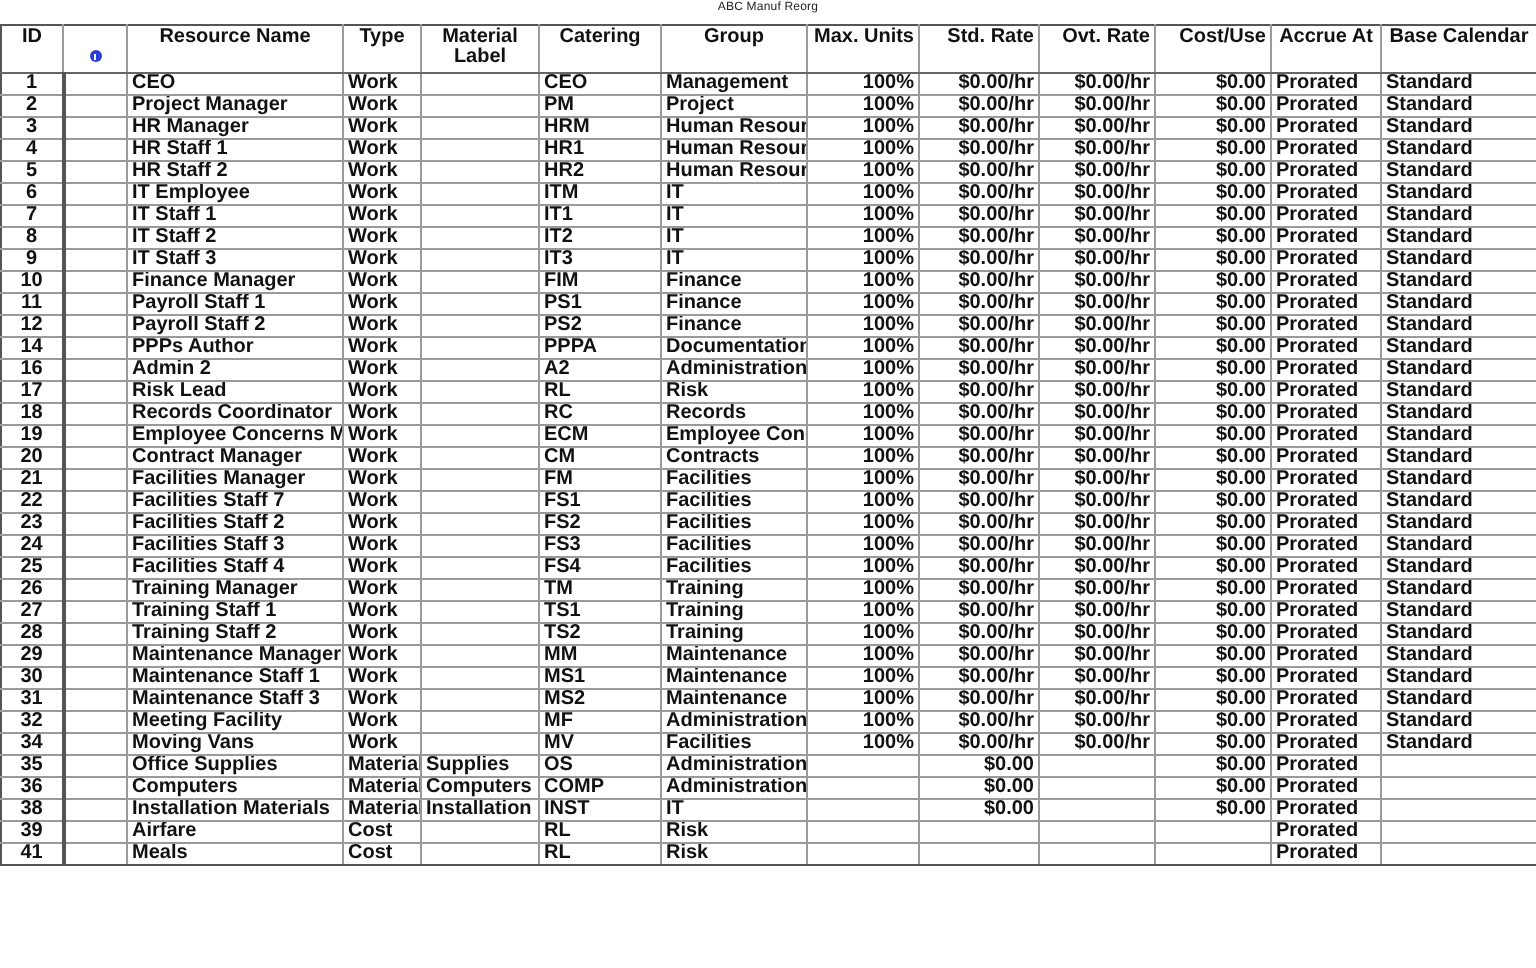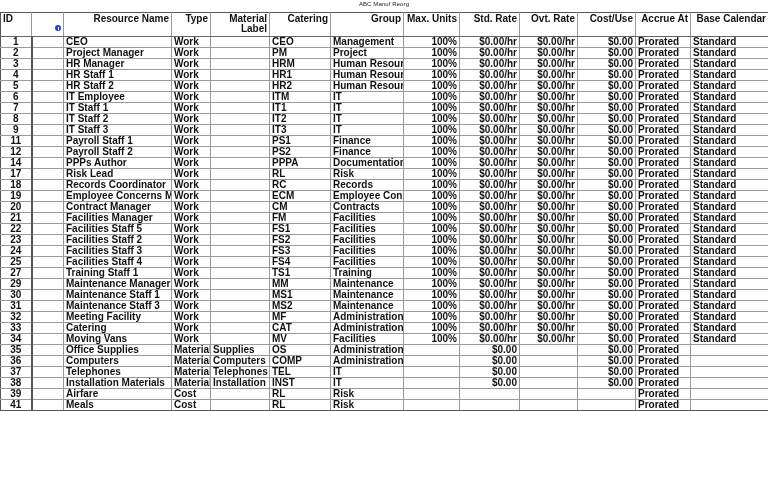--- a/index.html
+++ b/index.html
@@ -4,24 +4,24 @@
 <style>
   html, body { margin: 0; padding: 0; background: #ffffff; }
   body { width: 768px; height: 484px; overflow: hidden; position: relative;
          font-family: "Liberation Sans", sans-serif; color: #111; }
   .title { position: absolute; top: 1px; left: 0; width: 768px; text-align: center;
            font-size: 6px; color: #222; letter-spacing: 0.1px; }
   table.grid { position: absolute; top: 12px; left: 0; border-collapse: collapse;
                table-layout: fixed; width: 768px; }
   table.grid th, table.grid td { border: 1px solid #9a9a9a; padding: 0 2px;
                overflow: hidden; white-space: nowrap; font-weight: bold; }
-  table.grid th { height: 22px; font-size: 10px; text-align: right; vertical-align: top;
+  table.grid th { height: 22px; font-size: 10px; text-align: center; vertical-align: top;
                   line-height: 10px; padding-top: 1px; color: #111; }
   table.grid td { height: 10px; font-size: 10px; line-height: 10px; }
-  table.grid th.c, table.grid td.c { text-align: left; }
+  table.grid th.c, table.grid td.c { text-align: center; }
   table.grid th.r, table.grid td.r { text-align: right; }
   table.grid th.outer-left, table.grid td.outer-left { border-left: 1px solid #555; }
   table.grid th { border-top: 1px solid #555; border-bottom: 1px solid #666; }
   table.grid td.id { border-right: 2px solid #555; text-align: center; }
   table.grid tr:last-child td { border-bottom: 1px solid #555; }
   .info-icon { display: inline-block; width: 6px; height: 6px; border-radius: 50%;
                background: #2a3fd8; margin-top: 11px; margin-left: 0px; position: relative; }
   .info-icon::after { content: ""; position: absolute; left: 2.5px; top: 2px; width: 1px;
                       height: 3px; background: #fff; }
 </style>
@@ -201,20 +201,35 @@
     <td>IT3</td>
     <td>IT</td>
     <td class="r">100%</td>
     <td class="r">$0.00/hr</td>
     <td class="r">$0.00/hr</td>
     <td class="r">$0.00</td>
     <td>Prorated</td>
     <td>Standard</td>
   </tr>
 
+  <tr>
+    <td class="id outer-left">10</td>
+    <td></td>
+    <td>Finance Manager</td>
+    <td>Work</td>
+    <td></td>
+    <td>FIM</td>
+    <td>Finance</td>
+    <td class="r">100%</td>
+    <td class="r">$0.00/hr</td>
+    <td class="r">$0.00/hr</td>
+    <td class="r">$0.00</td>
+    <td>Prorated</td>
+    <td>Standard</td>
+  </tr>
 
   <tr>
     <td class="id outer-left">11</td>
     <td></td>
     <td>Payroll Staff 1</td>
     <td>Work</td>
     <td></td>
     <td>PS1</td>
     <td>Finance</td>
     <td class="r">100%</td>
@@ -252,20 +267,35 @@
     <td>Documentation</td>
     <td class="r">100%</td>
     <td class="r">$0.00/hr</td>
     <td class="r">$0.00/hr</td>
     <td class="r">$0.00</td>
     <td>Prorated</td>
     <td>Standard</td>
   </tr>
 
 
+  <tr>
+    <td class="id outer-left">16</td>
+    <td></td>
+    <td>Admin 2</td>
+    <td>Work</td>
+    <td></td>
+    <td>A2</td>
+    <td>Administration</td>
+    <td class="r">100%</td>
+    <td class="r">$0.00/hr</td>
+    <td class="r">$0.00/hr</td>
+    <td class="r">$0.00</td>
+    <td>Prorated</td>
+    <td>Standard</td>
+  </tr>
 
   <tr>
     <td class="id outer-left">17</td>
     <td></td>
     <td>Risk Lead</td>
     <td>Work</td>
     <td></td>
     <td>RL</td>
     <td>Risk</td>
     <td class="r">100%</td>
@@ -336,21 +366,21 @@
     <td class="r">$0.00/hr</td>
     <td class="r">$0.00/hr</td>
     <td class="r">$0.00</td>
     <td>Prorated</td>
     <td>Standard</td>
   </tr>
 
   <tr>
     <td class="id outer-left">22</td>
     <td></td>
-    <td>Facilities Staff 5</td>
+    <td>Facilities Staff 7</td>
     <td>Work</td>
     <td></td>
     <td>FS1</td>
     <td>Facilities</td>
     <td class="r">100%</td>
     <td class="r">$0.00/hr</td>
     <td class="r">$0.00/hr</td>
     <td class="r">$0.00</td>
     <td>Prorated</td>
     <td>Standard</td>
@@ -397,37 +427,67 @@
     <td>FS4</td>
     <td>Facilities</td>
     <td class="r">100%</td>
     <td class="r">$0.00/hr</td>
     <td class="r">$0.00/hr</td>
     <td class="r">$0.00</td>
     <td>Prorated</td>
     <td>Standard</td>
   </tr>
 
+  <tr>
+    <td class="id outer-left">26</td>
+    <td></td>
+    <td>Training Manager</td>
+    <td>Work</td>
+    <td></td>
+    <td>TM</td>
+    <td>Training</td>
+    <td class="r">100%</td>
+    <td class="r">$0.00/hr</td>
+    <td class="r">$0.00/hr</td>
+    <td class="r">$0.00</td>
+    <td>Prorated</td>
+    <td>Standard</td>
+  </tr>
 
   <tr>
     <td class="id outer-left">27</td>
     <td></td>
     <td>Training Staff 1</td>
     <td>Work</td>
     <td></td>
     <td>TS1</td>
     <td>Training</td>
     <td class="r">100%</td>
     <td class="r">$0.00/hr</td>
     <td class="r">$0.00/hr</td>
     <td class="r">$0.00</td>
     <td>Prorated</td>
     <td>Standard</td>
   </tr>
 
+  <tr>
+    <td class="id outer-left">28</td>
+    <td></td>
+    <td>Training Staff 2</td>
+    <td>Work</td>
+    <td></td>
+    <td>TS2</td>
+    <td>Training</td>
+    <td class="r">100%</td>
+    <td class="r">$0.00/hr</td>
+    <td class="r">$0.00/hr</td>
+    <td class="r">$0.00</td>
+    <td>Prorated</td>
+    <td>Standard</td>
+  </tr>
 
   <tr>
     <td class="id outer-left">29</td>
     <td></td>
     <td>Maintenance Manager</td>
     <td>Work</td>
     <td></td>
     <td>MM</td>
     <td>Maintenance</td>
     <td class="r">100%</td>
@@ -479,35 +539,20 @@
     <td>MF</td>
     <td>Administration</td>
     <td class="r">100%</td>
     <td class="r">$0.00/hr</td>
     <td class="r">$0.00/hr</td>
     <td class="r">$0.00</td>
     <td>Prorated</td>
     <td>Standard</td>
   </tr>
 
-  <tr>
-    <td class="id outer-left">33</td>
-    <td></td>
-    <td>Catering</td>
-    <td>Work</td>
-    <td></td>
-    <td>CAT</td>
-    <td>Administration</td>
-    <td class="r">100%</td>
-    <td class="r">$0.00/hr</td>
-    <td class="r">$0.00/hr</td>
-    <td class="r">$0.00</td>
-    <td>Prorated</td>
-    <td>Standard</td>
-  </tr>
 
   <tr>
     <td class="id outer-left">34</td>
     <td></td>
     <td>Moving Vans</td>
     <td>Work</td>
     <td></td>
     <td>MV</td>
     <td>Facilities</td>
     <td class="r">100%</td>
@@ -543,35 +588,20 @@
     <td>COMP</td>
     <td>Administration</td>
     <td class="r"></td>
     <td class="r">$0.00</td>
     <td class="r"></td>
     <td class="r">$0.00</td>
     <td>Prorated</td>
     <td></td>
   </tr>
 
-  <tr>
-    <td class="id outer-left">37</td>
-    <td></td>
-    <td>Telephones</td>
-    <td>Material</td>
-    <td>Telephones</td>
-    <td>TEL</td>
-    <td>IT</td>
-    <td class="r"></td>
-    <td class="r">$0.00</td>
-    <td class="r"></td>
-    <td class="r">$0.00</td>
-    <td>Prorated</td>
-    <td></td>
-  </tr>
 
   <tr>
     <td class="id outer-left">38</td>
     <td></td>
     <td>Installation Materials</td>
     <td>Material</td>
     <td>Installation</td>
     <td>INST</td>
     <td>IT</td>
     <td class="r"></td>

